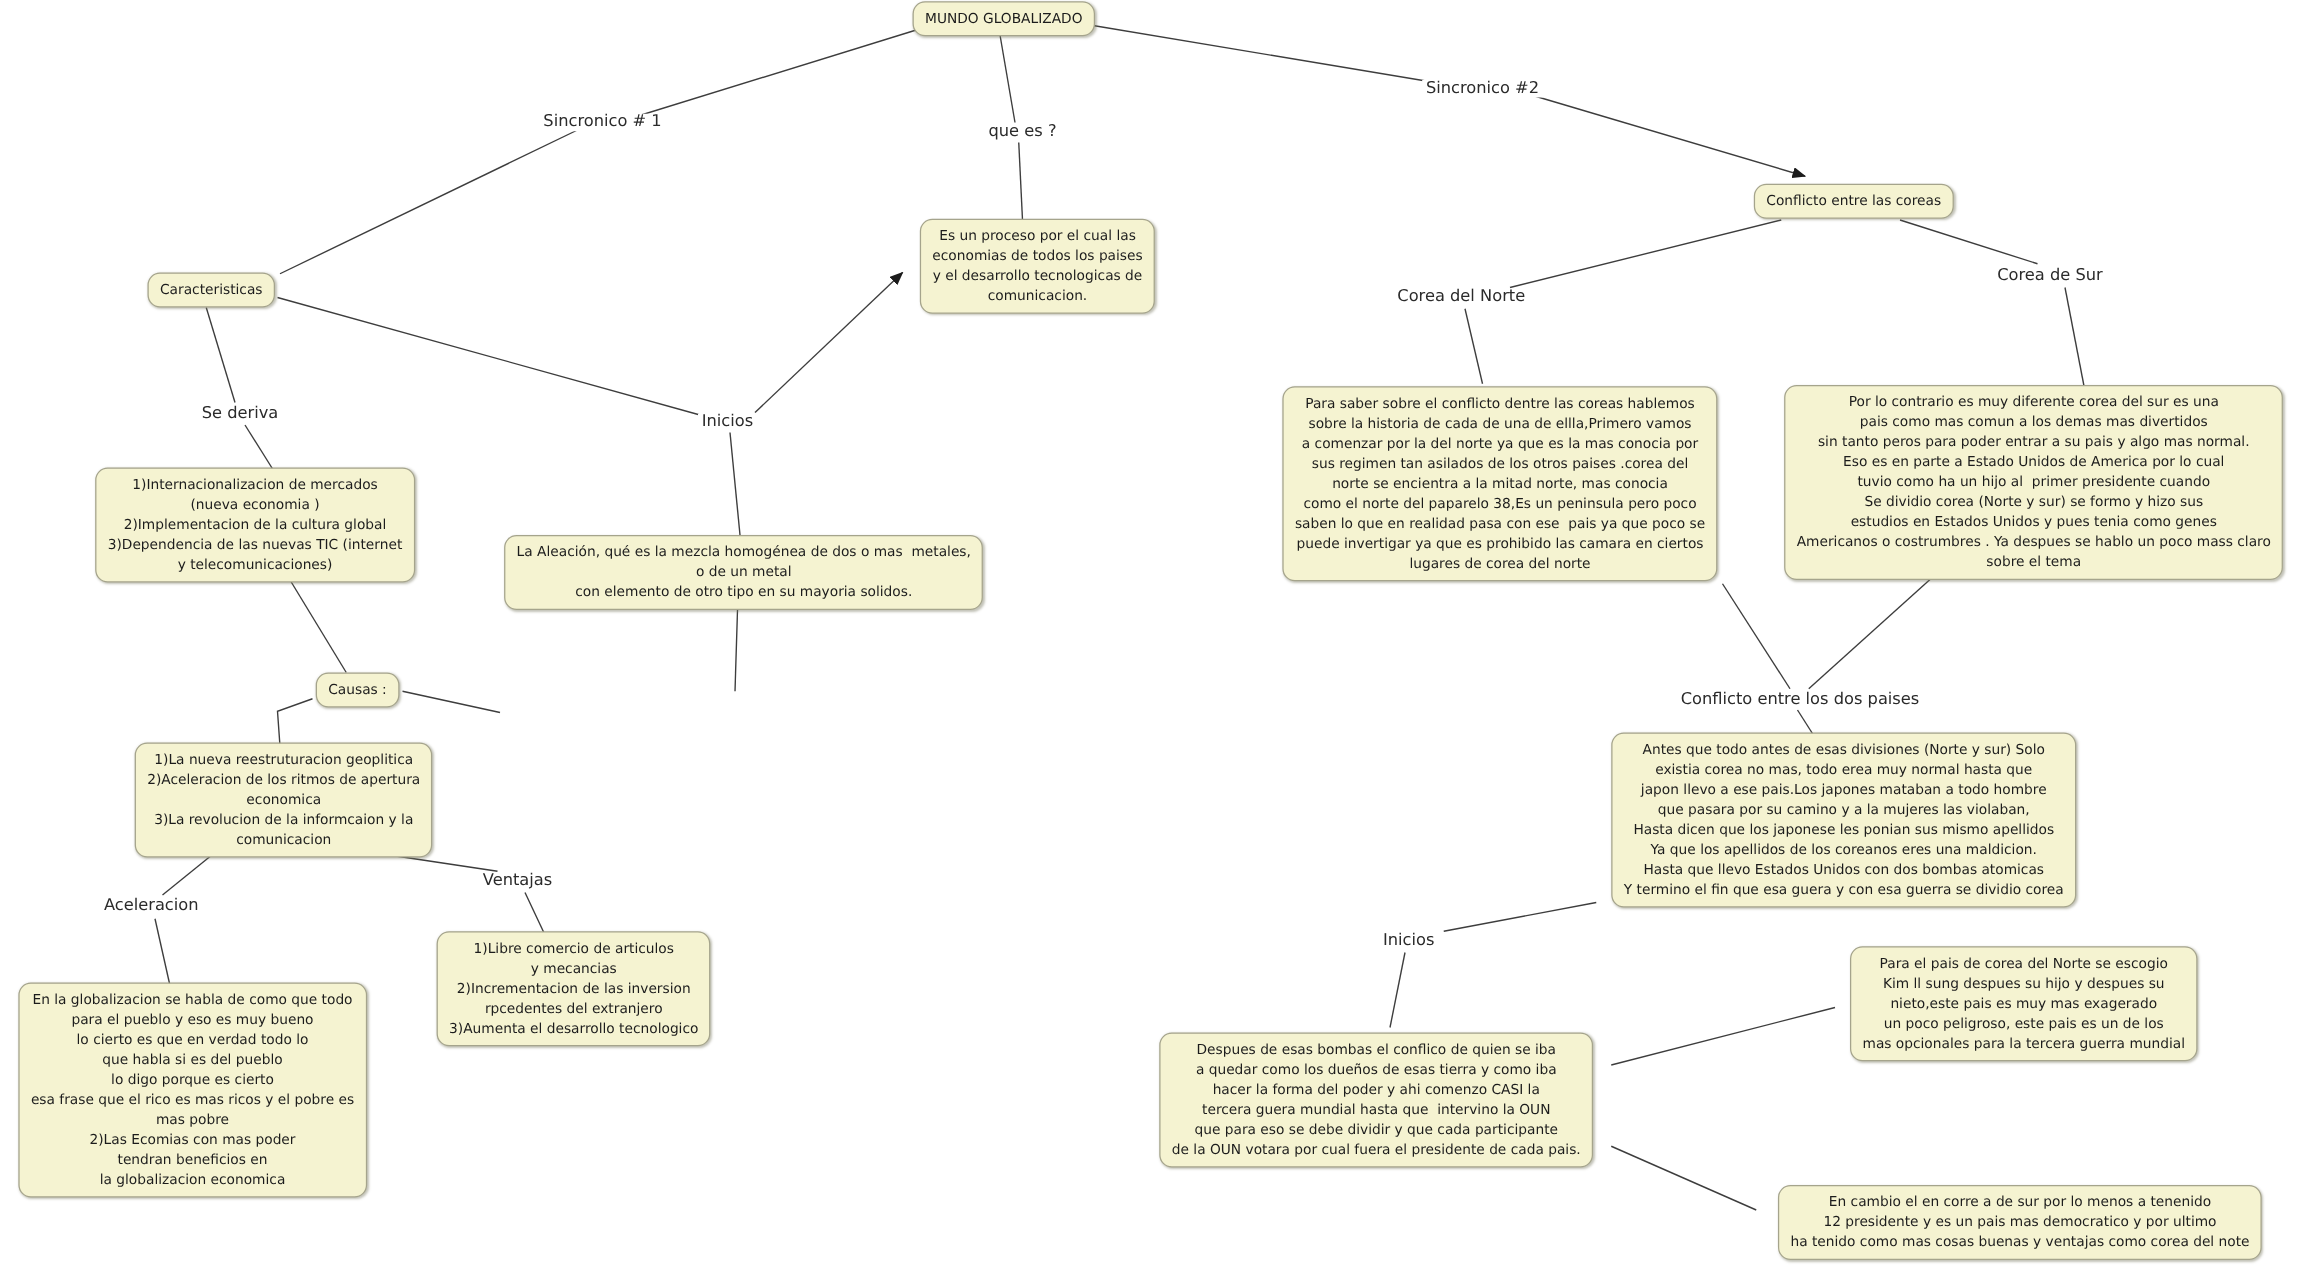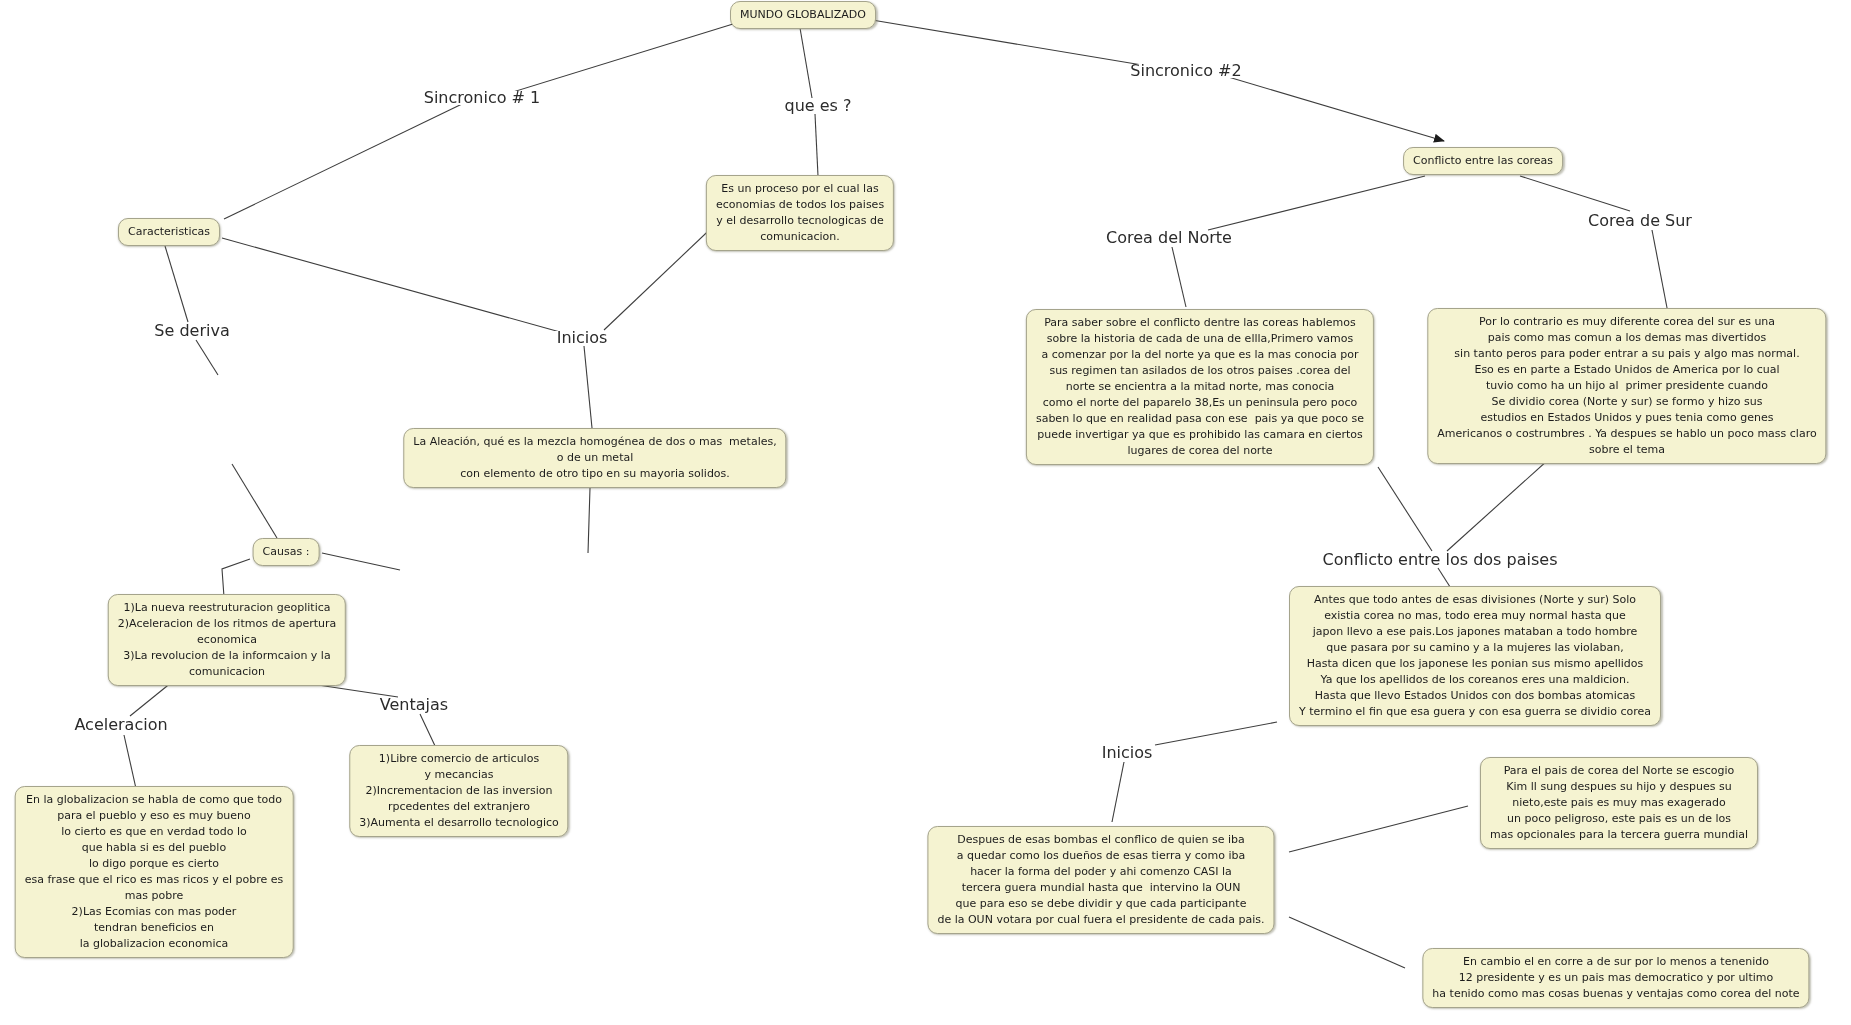--- a/index.html
+++ b/index.html
@@ -12,21 +12,21 @@
   svg.wires{position:absolute;left:0;top:0;width:1851px;height:1025px;}
   svg.wires line, svg.wires polyline{stroke:#3d3d3d;stroke-width:1.1;fill:none;}
   .node{
     position:absolute;transform:translate(-50%,-50%);
     background:#f5f3d1;border:1px solid #a5a48c;border-radius:10px;
     padding:5px 9px;color:#1c1c1c;font-size:11px;line-height:16px;
     text-align:center;white-space:pre;box-shadow:1px 1px 2px rgba(120,120,95,.45);
   }
   .llabel{
     position:absolute;transform:translate(-50%,-50%);
-    background:#ffffff;color:#2b2b2b;font-size:16px;line-height:14px;
+    background:#ffffff;color:#2b2b2b;font-size:13px;line-height:14px;
     padding:0 3px;white-space:pre;
   }
 </style>
 </head>
 <body>
 
 <div id="canvas">
 
   <svg class="wires" viewBox="0 0 1851 1025">
     <defs>
@@ -61,25 +61,30 @@
     <line x1="1548" y1="460" x2="1447" y2="551"></line>
     <line x1="1438" y1="568" x2="1452" y2="590"></line>
     <line x1="1277" y1="722" x2="1155" y2="745"></line>
     <line x1="1124" y1="762" x2="1112" y2="822"></line>
     <line x1="1289" y1="852" x2="1468" y2="806"></line>
     <line x1="1289" y1="917" x2="1405" y2="968"></line>
   </svg>
 
   <div class="node" style="left:803px;top:15px">MUNDO GLOBALIZADO</div>
   <div class="node" style="left:169px;top:232px">Caracteristicas</div>
-  <div class="node" style="left:800px;top:213px">Es un proceso por el cual las
+  <div class="node" style="left:830px;top:213px">Es un proceso por el cual las
 economias de todos los paises
 y el desarrollo tecnologicas de
 comunicacion.</div>
   <div class="node" style="left:1483px;top:161px">Conflicto entre las coreas</div>
+  <div class="node" style="left:204px;top:420px">1)Internacionalizacion de mercados
+(nueva economia )
+2)Implementacion de la cultura global
+3)Dependencia de las nuevas TIC (internet
+y telecomunicaciones)</div>
   <div class="node" style="left:595px;top:458px">La Aleación, qué es la mezcla homogénea de dos o mas  metales,
 o de un metal
 con elemento de otro tipo en su mayoria solidos.</div>
   <div class="node" style="left:286px;top:552px">Causas :</div>
   <div class="node" style="left:227px;top:640px">1)La nueva reestruturacion geoplitica
 2)Aceleracion de los ritmos de apertura
 economica
 3)La revolucion de la informcaion y la
 comunicacion</div>
   <div class="node" style="left:154px;top:872px">En la globalizacion se habla de como que todo

